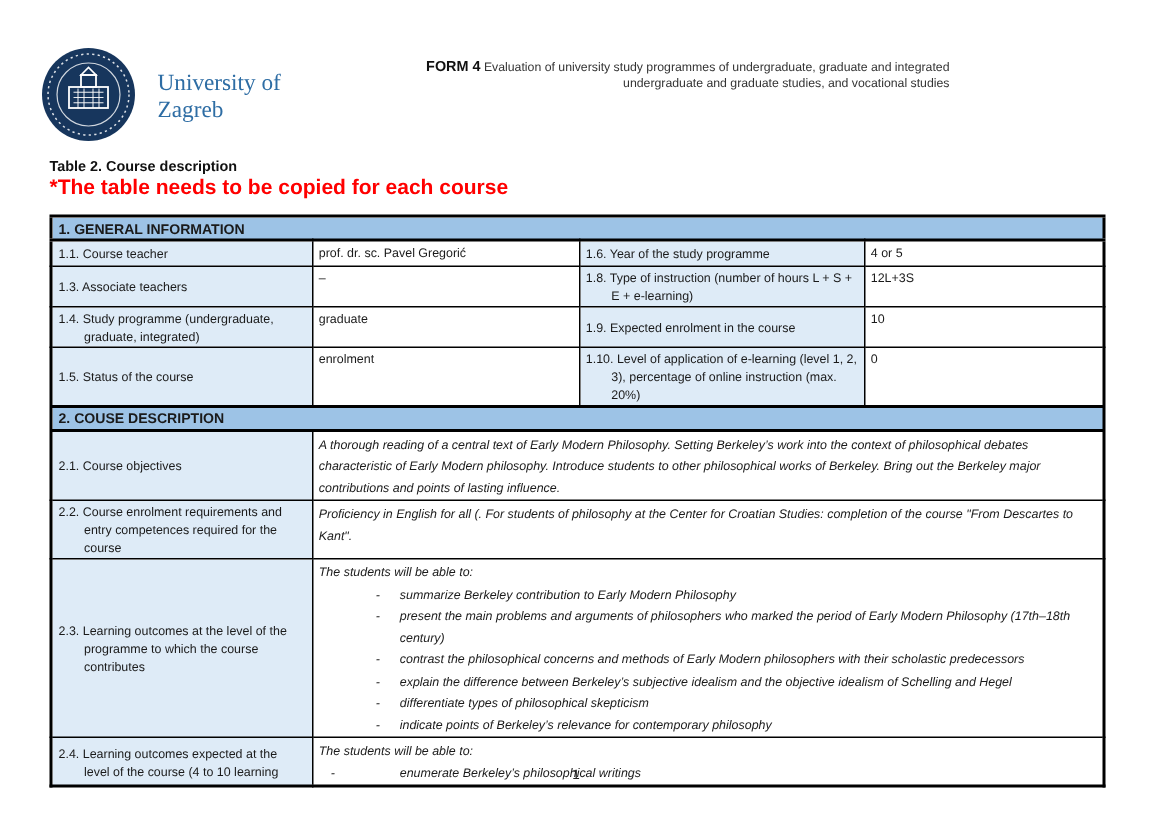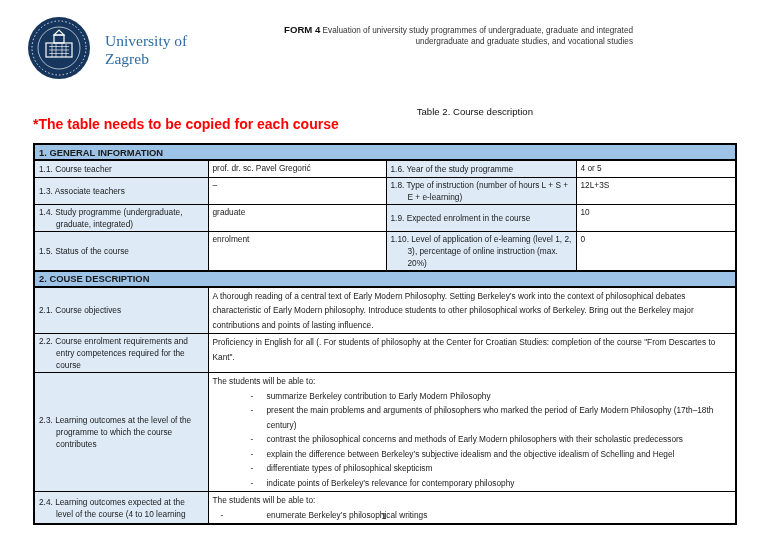--- a/index.html
+++ b/index.html
@@ -1,47 +1,47 @@
 <!DOCTYPE html>
 <html style="--section-header-bg: #9DC3E6; --label-cell-bg: #DEEBF7; --note-red: #FF0000; --seal-navy: #17365D; --logo-blue: #2E6DA4;"><head>
 <meta charset="utf-8">
 <style>
   * { margin:0; padding:0; box-sizing:border-box; }
   html,body { width:768px; height:543px; background:#ffffff; overflow:hidden;
     font-family:"Liberation Sans", sans-serif; color:#1a1a1a; }
   .page { position:relative; width:768px; height:543px; background:#fff; }
 
   
-  .hdr { position:absolute; top:0; left:0; width:661px; height:100px; }
+  .hdr { position:absolute; top:15px; left:0; width:661px; height:100px; }
   .seal { position:absolute; left:28px; top:17px; width:62px; height:62px; }
   .uniname { position:absolute; left:105px; top:32px;
     font-family:"Liberation Serif", serif; font-size:15.5px; line-height:18px;
     color:var(--logo-blue,#2E6DA4); }
   .formblock { position:absolute; right:28px; top:24px; width:360px;
     text-align:right; font-size:8.2px; line-height:11px; color:#333; }
   .formblock .form-label { font-weight:bold; font-size:9.6px; color:#111; }
 
   
   .titleblock { position:absolute; left:33px; top:106px; width:500px; }
-  .tbl-title { font-size:9.6px; font-weight:normal; color:#111; line-height:12px;text-align:right; }
+  .tbl-title { font-size:9.6px; font-weight:bold; color:#111; line-height:12px; }
   .tbl-note  { font-size:14px; font-weight:bold; color:var(--note-red,#FF0000); line-height:13px; }
 
   
   table.course { position:absolute; left:33px; top:143px; width:702px;
     border-collapse:collapse; table-layout:fixed; border:2px solid #000;
     font-size:8.3px; }
   td { border:1px solid #000; padding:1px 4px; vertical-align:top; overflow:hidden;margin-left:48px; }
   td.sechdr { background:var(--section-header-bg,#9DC3E6); font-weight:bold;
     font-size:9.4px; border-top:2px solid #000; border-bottom:2px solid #000;
     vertical-align:middle; padding:1px 4px; height:16px; }
   td.lbl { background:var(--label-cell-bg,#DEEBF7); vertical-align:middle; line-height:12px; }
   .hang { display:block; padding-left:17px; text-indent:-17px; }
   td.val { background:#fff; vertical-align:top; line-height:12px; }
   .ital { font-style:italic; }
-  td.body { background:#fff; line-height:14.5px; vertical-align:top; }
+  td.body { background:#fff; line-height:14.5px; vertical-align:top;font-style:italic; }
   .bullet { display:flex; }
   .bullet .dash { flex:0 0 16px; text-align:left; }
   .b23 { margin-left:38px; }
   .b24 .dash { flex:0 0 48px; padding-left:2px; }
   .b24 { margin-left:6px; }
 
   .pagenum { position:absolute; left:0; top:511px; width:768px; text-align:center;
     font-size:9px; color:#222; }
 </style>
 </head>

